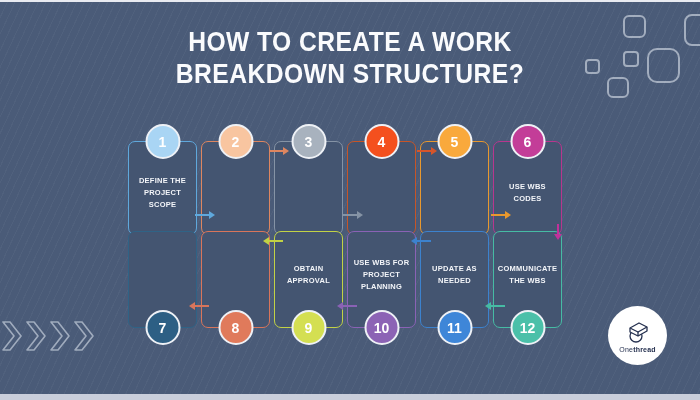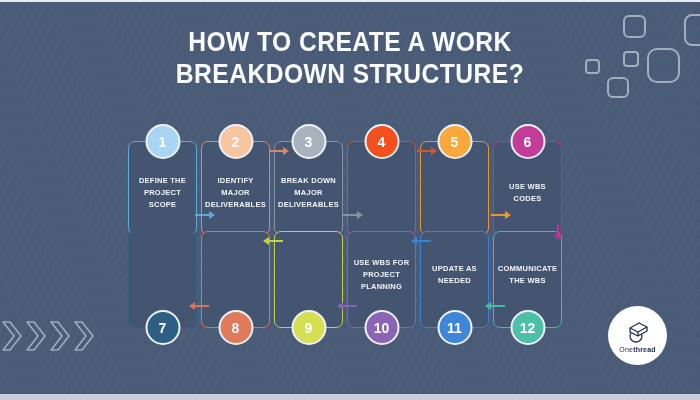--- a/index.html
+++ b/index.html
@@ -112,27 +112,25 @@
     <div class="card" style="--b: #5fa8dc; --c: #a9d5f4;">
       <div class="circle">
           <span>1</span>
         </div>
       <div class="label">DEFINE THE PROJECT SCOPE</div>
     </div>
     <div class="card" style="--b: #de8660; --c: #f8c5a0;">
       <div class="circle">
           <span>2</span>
         </div>
-      <div class="label">IDENTIFY MAJOR DELIVERABLES</div>
     </div>
     <div class="card" style="--b: #8593a5; --c: #a8b2be;">
       <div class="circle">
           <span>3</span>
         </div>
-      <div class="label">BREAK DOWN MAJOR DELIVERABLES</div>
     </div>
     <div class="card" style="--b: #c75527; --c: #f4501e;">
       <div class="circle">
           <span>4</span>
         </div>
     </div>
     <div class="card" style="--b: #e8982e; --c: #f9a93c;">
       <div class="circle">
           <span>5</span>
         </div>
@@ -153,20 +151,21 @@
     </div>
     <div class="card" style="--b: #d8755b; --c: #e07a5b;">
       <div class="circle">
           <span>8</span>
         </div>
     </div>
     <div class="card" style="--b: #c2d245; --c: #d4df52;">
       <div class="circle">
           <span>9</span>
         </div>
+      <div class="label">OBTAIN APPROVAL</div>
     </div>
     <div class="card" style="--b: #8a62b5; --c: #8c63b5;">
       <div class="circle">
           <span>10</span>
         </div>
       <div class="label">USE WBS FOR PROJECT PLANNING</div>
     </div>
     <div class="card" style="--b: #3c82ce; --c: #3e86d8;">
       <div class="circle">
           <span>11</span>

